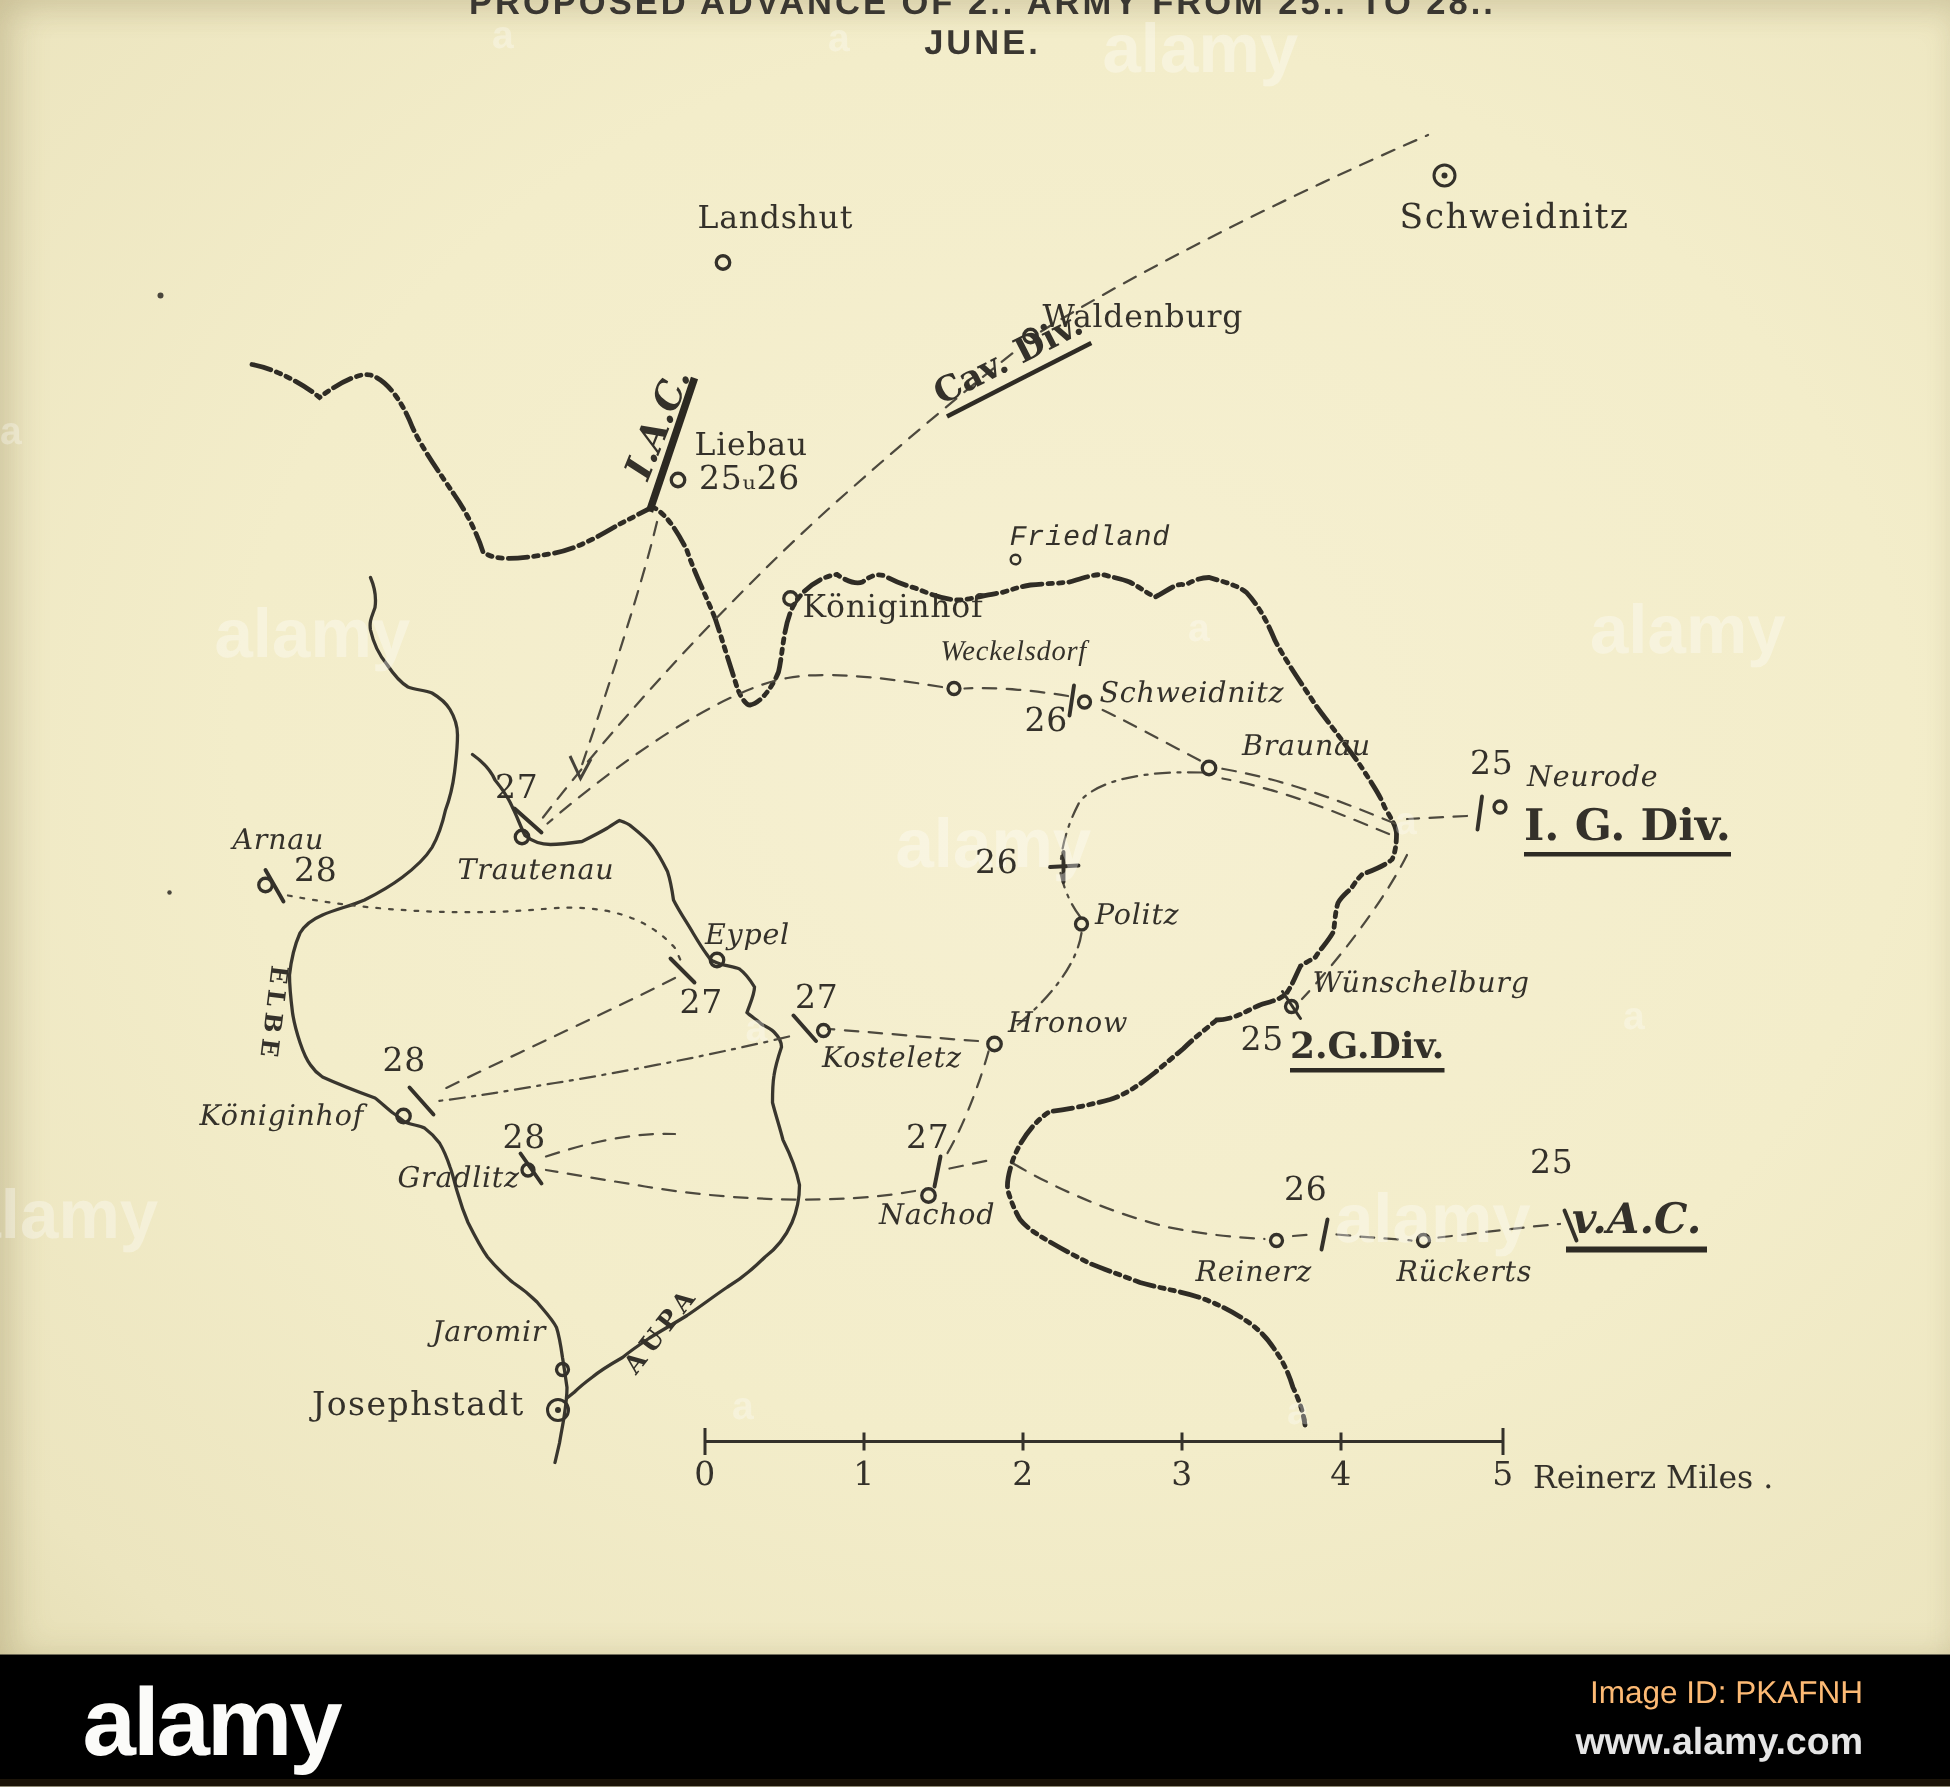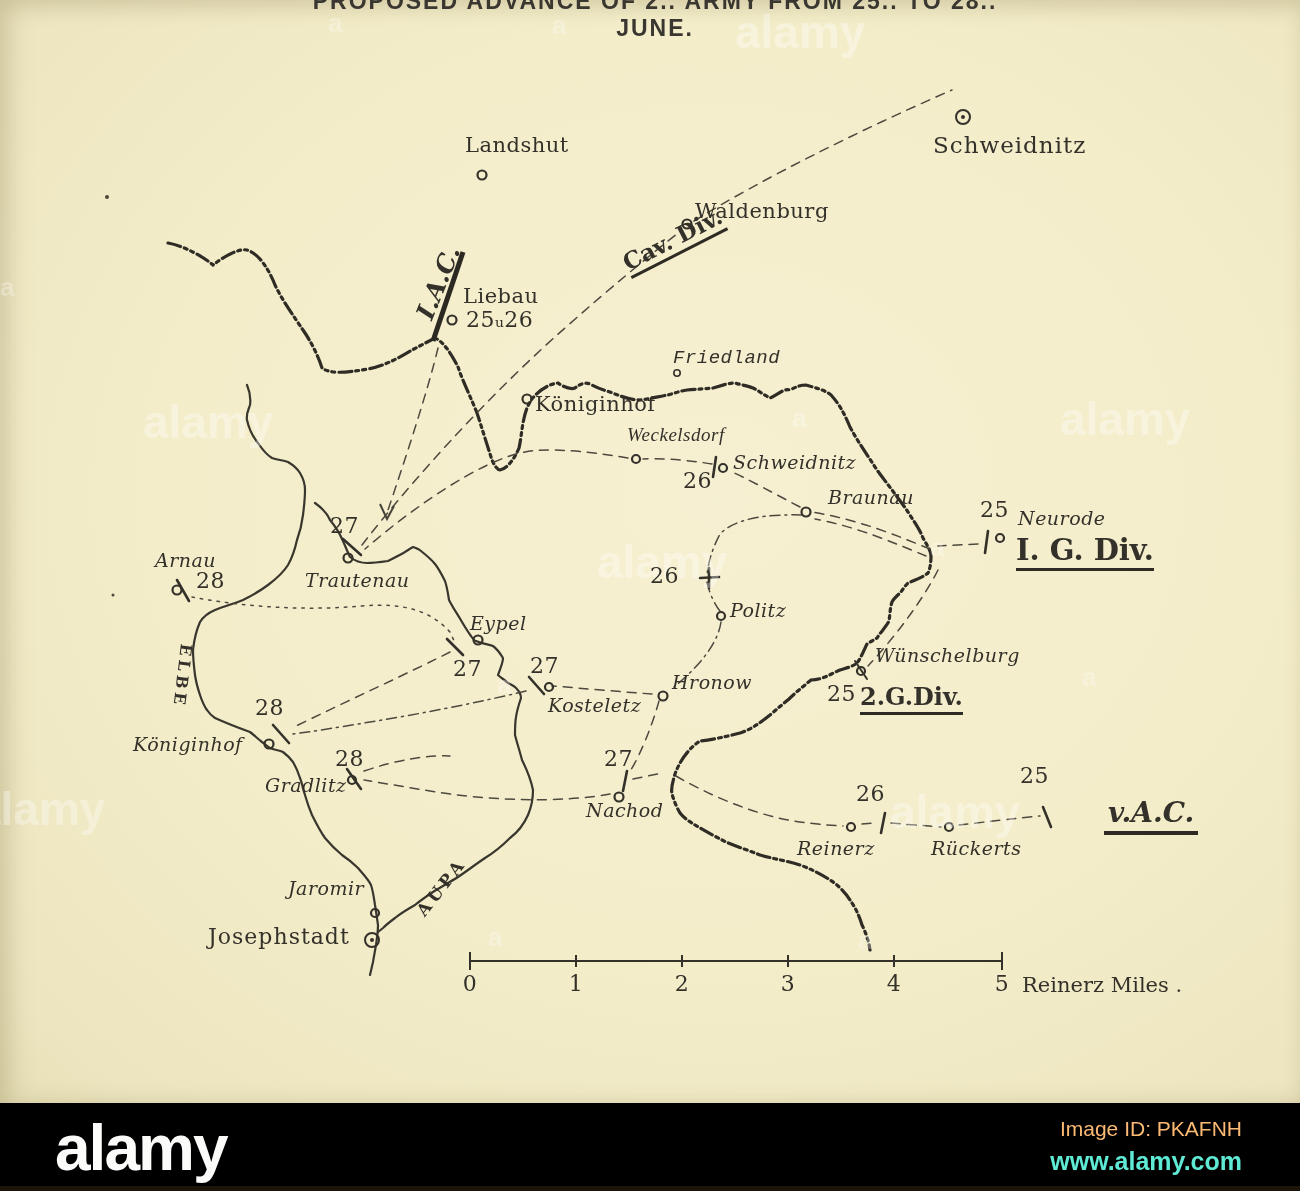--- a/index.html
+++ b/index.html
@@ -36,21 +36,21 @@
   #footer .logo{
     position:absolute;left:55px;top:8px;color:#fbfbf9;
     font-family:"Liberation Sans", sans-serif;font-weight:bold;
     font-size:64px;letter-spacing:-2px;
   }
   #footer .iid{
     position:absolute;right:58px;top:14px;color:#fdba74;
     font-family:"Liberation Sans", sans-serif;font-size:21px;text-align:right;
   }
   #footer .url{
-    position:absolute;right:58px;top:44px;color:#5eead4;
+    position:absolute;right:58px;top:44px;color:#e5e5e5;
     font-family:"Liberation Sans", sans-serif;font-weight:bold;font-size:25px;text-align:right;
   }
   svg{position:absolute;left:0;top:0;}
 </style>
 </head>
 <body>
 
 <div id="paper">
 
   <div class="title">PROPOSED ADVANCE OF 2.. ARMY FROM 25.. TO 28.. JUNE.</div>
@@ -247,21 +247,21 @@
   <div class="lbl it" style="left:133px;top:733px;">Königinhof</div>
   <div class="lbl num" style="left:255px;top:695px;">28</div>
   <div class="lbl it" style="left:265px;top:774px;">Gradlitz</div>
   <div class="lbl num" style="left:335px;top:746px;">28</div>
   <div class="lbl it" style="left:586px;top:799px;">Nachod</div>
   <div class="lbl num" style="left:604px;top:746px;">27</div>
   <div class="lbl it" style="left:797px;top:837px;">Reinerz</div>
   <div class="lbl num" style="left:856px;top:781px;">26</div>
   <div class="lbl it" style="left:931px;top:837px;">Rückerts</div>
   <div class="lbl num" style="left:1020px;top:763px;">25</div>
-  <div class="lbl unit" style="left:1104px;top:796px;font-size:28px;font-style:italic;border-bottom:4px solid #2e2b24;padding:0 4px 2px 4px;">v.A.C.</div>
+  <div class="lbl unit" style="left:1044px;top:796px;font-size:28px;font-style:italic;border-bottom:4px solid #2e2b24;padding:0 4px 2px 4px;">v.A.C.</div>
   <div class="lbl it" style="left:288px;top:877px;">Jaromir</div>
   <div class="lbl rm" style="left:208px;top:924px;">Josephstadt</div>
   <div class="lbl" style="left:428px;top:900px;font-size:17px;font-weight:bold;letter-spacing:4px;transform:rotate(-52deg);transform-origin:left bottom;">AUPA</div>
 
   <div class="lbl unit" style="left:400px;top:268px;font-size:25px;font-style:italic;transform:rotate(-68deg);transform-origin:center;">I.A.C.</div>
   <div class="lbl unit ul" style="left:632px;top:248px;font-size:23px;transform:rotate(-27deg);transform-origin:left bottom;">Cav. Div.</div>
 
   <div class="lbl num" style="left:470px;top:971px;transform:translateX(-50%);">0</div>
   <div class="lbl num" style="left:576px;top:971px;transform:translateX(-50%);">1</div>
   <div class="lbl num" style="left:682px;top:971px;transform:translateX(-50%);">2</div>

